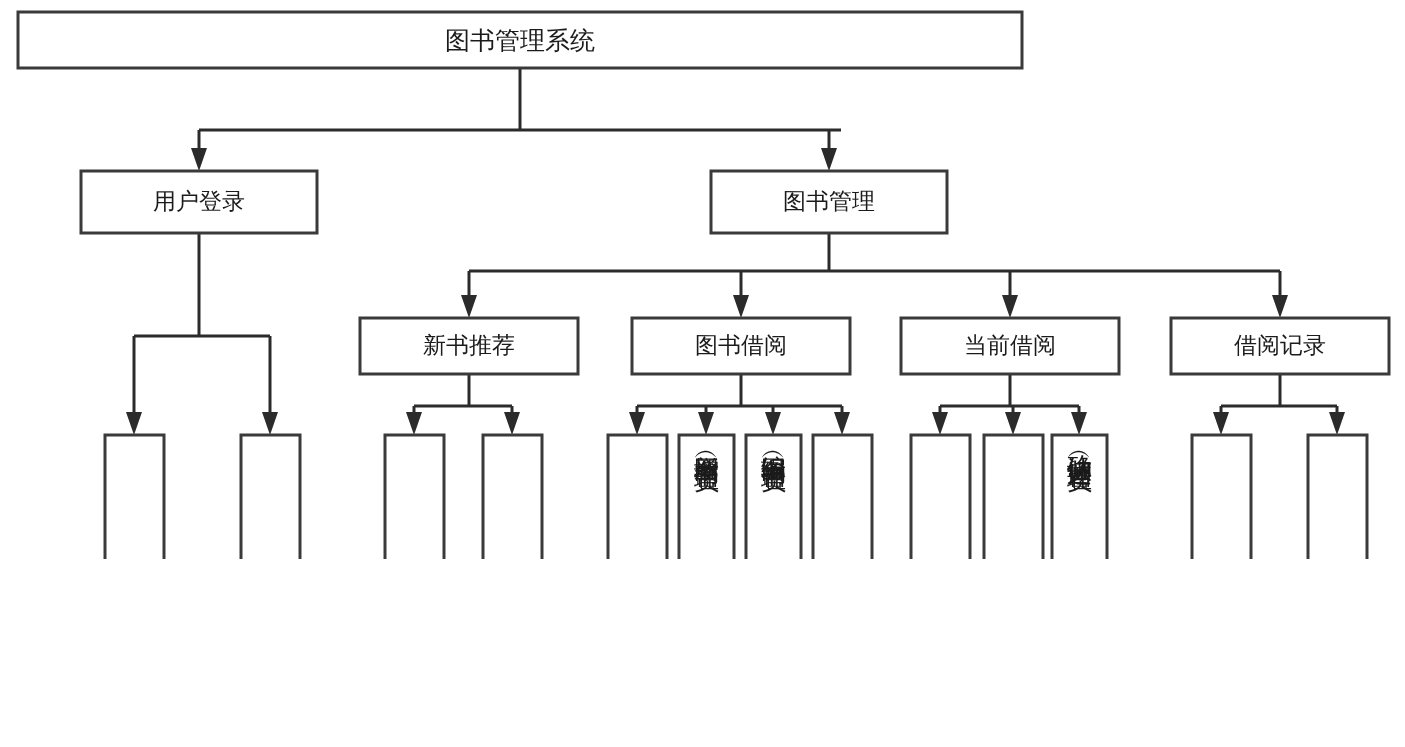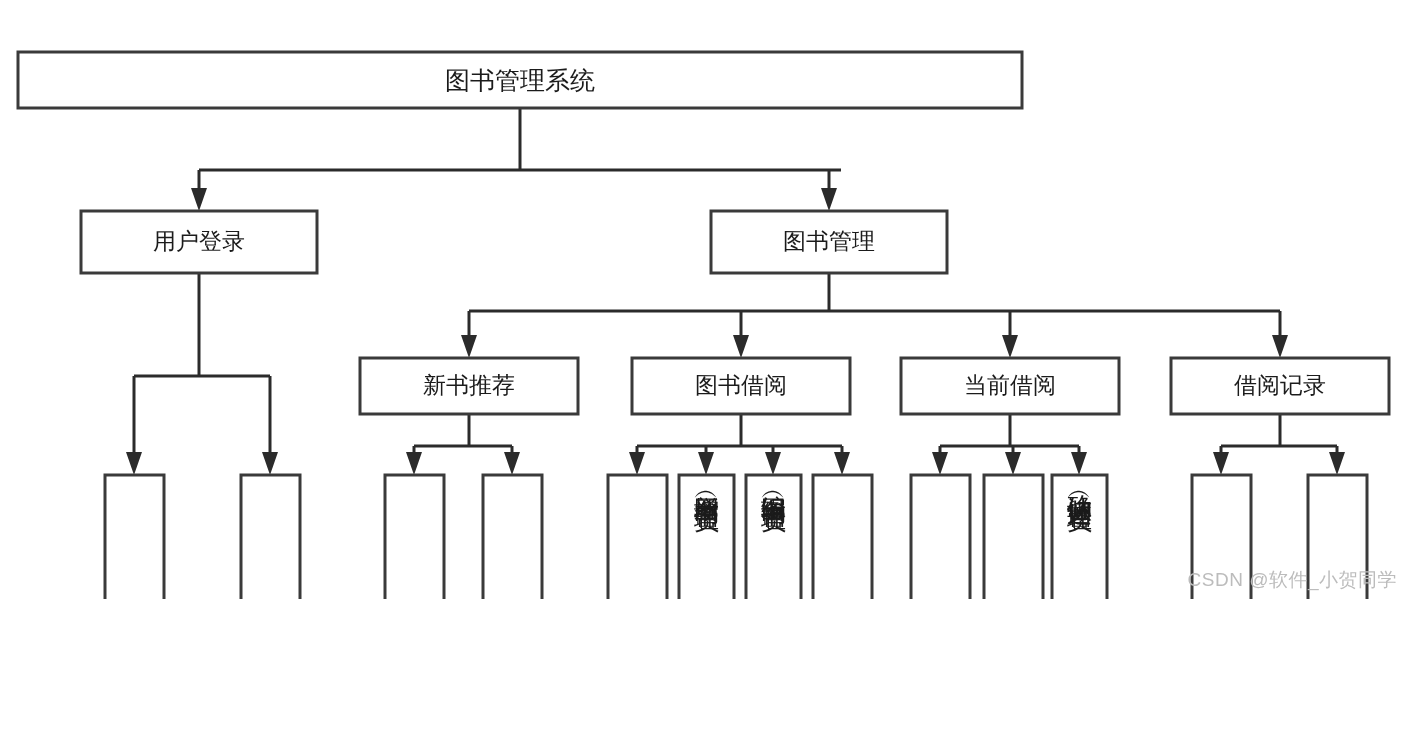--- a/index.html
+++ b/index.html
@@ -9,21 +9,20 @@
   }
   body {
     font-family: "Liberation Sans", "DejaVu Sans", sans-serif;
   }
   #diagram-root {
     position: relative;
     width: 1405px;
     height: 559px;
     background: #ffffff;
     overflow: hidden;
-    margin-top: 40px;
   }
   svg.flow {
     position: absolute;
     left: 0;
     top: 0;
     width: 1405px;
     height: 747px;
   }
   .node-box {
     fill: #ffffff;
@@ -241,15 +240,14 @@
   <div class="leaf-label-wrap" style="left:1052px; top:435px; width:55px; height:299px; align-items:flex-start;">
     <span class="leaf-label">确认归还（管理员）</span>
   </div>
   <div class="leaf-label-wrap" style="left:1192px; top:435px; width:59px; height:299px;">
     <span class="leaf-label">新增借阅记录</span>
   </div>
   <div class="leaf-label-wrap" style="left:1308px; top:435px; width:59px; height:299px;">
     <span class="leaf-label">查询借阅记录</span>
   </div>
 
-  <div class="watermark">CSDN @软件_小贺同学</div>
 
 </div>
 
 </body></html>

